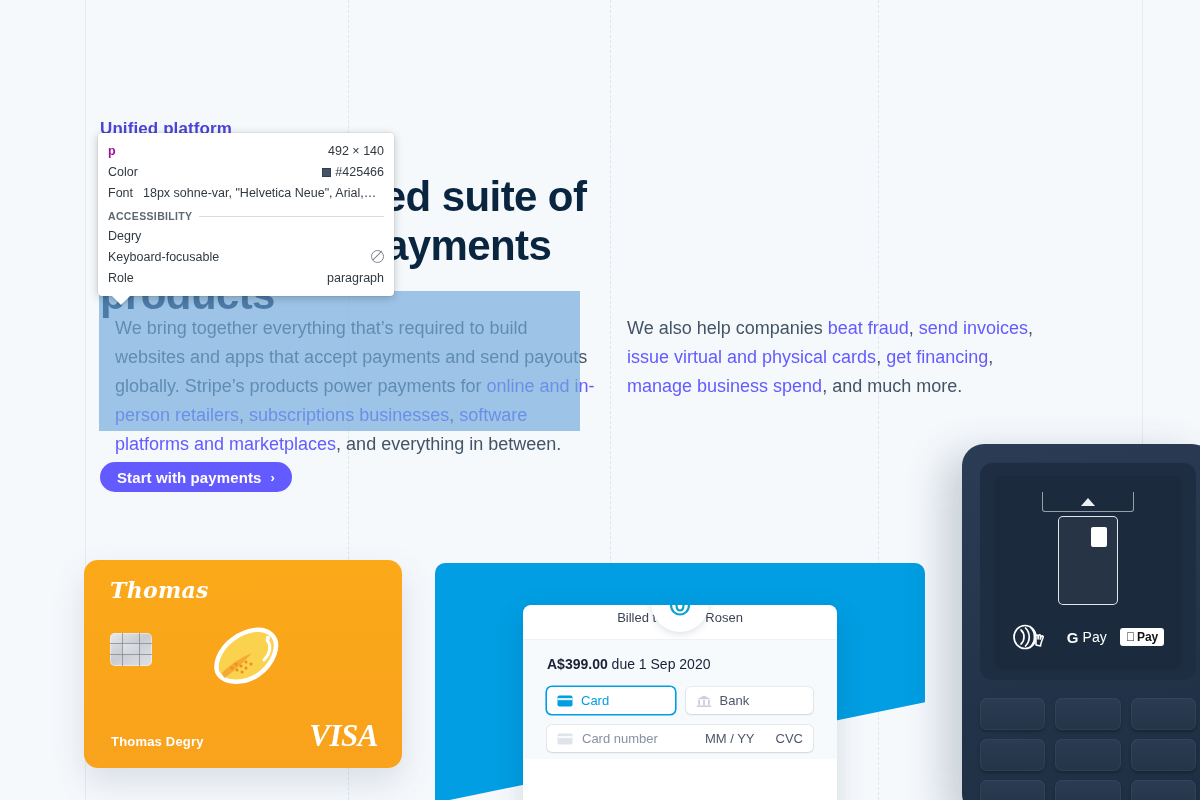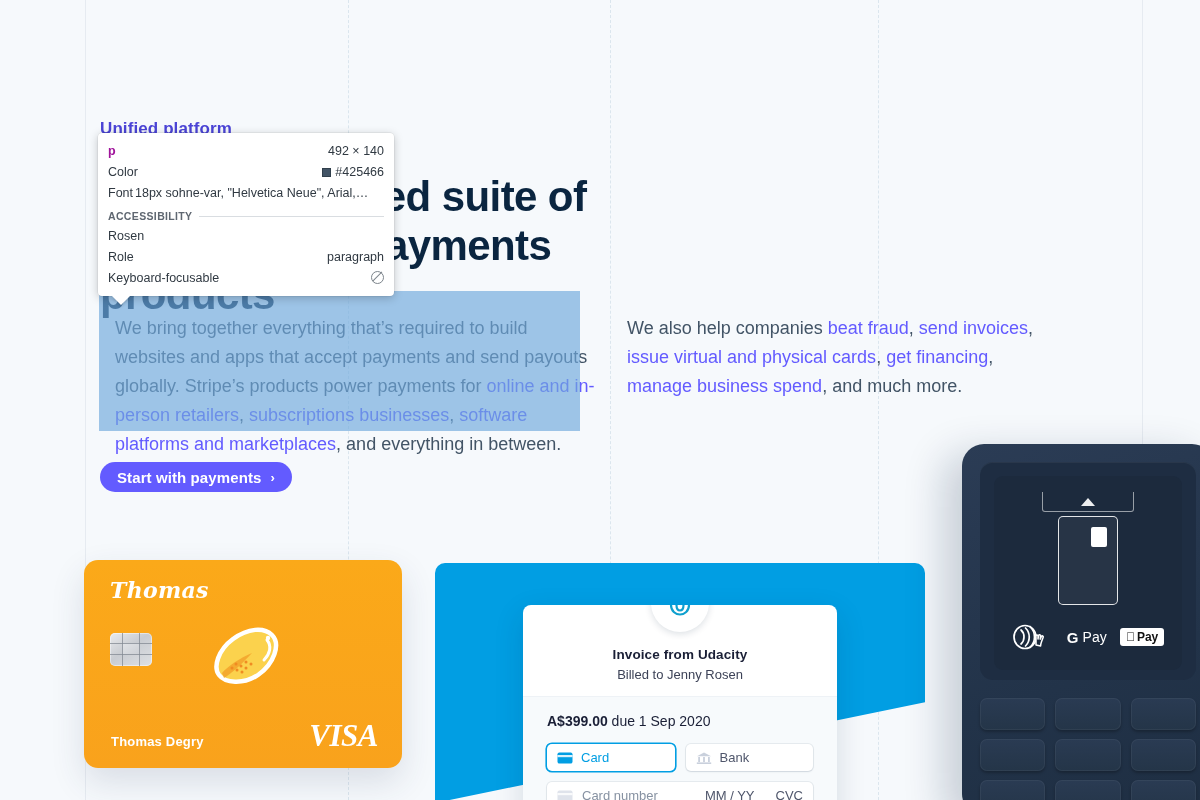--- a/index.html
+++ b/index.html
@@ -97,21 +97,21 @@
   }
   .dt-row .k { color:#303942; white-space:nowrap; }
   .dt-row .v { color:#303942; white-space:nowrap; text-align:right; }
   .dt-tagname { color:#a0149b; font-weight:700; font-size:12.5px; }
   .dt-dim { color:#303942; }
   .dt-swatch {
     display:inline-block; width:9px; height:9px;
     background:#425466; border:1px solid rgba(0,0,0,.25);
     margin-right:4px; vertical-align:-1px;
   }
-  .dt-font-row { display:flex; gap:2px; padding:2.5px 0; line-height:16px; }
+  .dt-font-row { display:flex; gap:10px; padding:2.5px 0; line-height:16px; }
   .dt-font-row .k { color:#303942; }
   .dt-font-row .v {
     color:#303942; overflow:hidden;
     text-overflow:ellipsis; white-space:nowrap; flex:1;
   }
   .dt-section {
     display:flex; align-items:center; gap:7px;
     margin:7px 0 3px 0;
   }
   .dt-section .lbl {
@@ -352,32 +352,32 @@
     <span class="k">Font</span>
     <span class="v">18px sohne-var, "Helvetica Neue", Arial,…</span>
   </div>
 
   <div class="dt-section">
     <span class="lbl">ACCESSIBILITY</span>
     <span class="rule"></span>
   </div>
 
   <div class="dt-row">
-    <span class="k">Rosen</span>
+    <span class="k">Degry</span>
     <span class="v"></span>
+  </div>
+
+  <div class="dt-row">
+    <span class="k">Keyboard-focusable</span>
+    <span class="v"><span class="dt-noicon"></span></span>
   </div>
 
   <div class="dt-row">
     <span class="k">Role</span>
     <span class="v">paragraph</span>
-  </div>
-
-  <div class="dt-row">
-    <span class="k">Keyboard-focusable</span>
-    <span class="v"><span class="dt-noicon"></span></span>
   </div>
 
   <div class="arrow"></div>
 </div>
 
 <div class="zcard">
   <div class="z-brand">Thomas</div>
 
   <div class="z-chip">
     <i class="c"></i>
@@ -413,21 +413,20 @@
 
   <div class="inv-sheet">
 
     <div class="inv-logo">
       <svg width="26" height="28" viewBox="0 0 26 28">
         <path d="M4 3 L4 16 C4 22 8.5 25.5 13 25.5 C17.5 25.5 22 22 22 16 L22 3" fill="none" stroke="#0fa0ce" stroke-width="2.2" stroke-linecap="round"></path>
         <path d="M9.5 3 L9.5 16 C9.5 19.5 11 21.5 13 21.5 C15 21.5 16.5 19.5 16.5 16 L16.5 3" fill="none" stroke="#0fa0ce" stroke-width="2.2" stroke-linecap="round"></path>
       </svg>
     </div>
 
-    <div class="inv-title">Invoice from Udacity</div>
     <div class="inv-sub">Billed to Jenny Rosen</div>
 
     <div class="inv-lower">
 
       <div class="inv-amount">
         <b>A$399.00</b>
         <span>due 1 Sep 2020</span>
       </div>
 
       <div class="inv-tabs">

